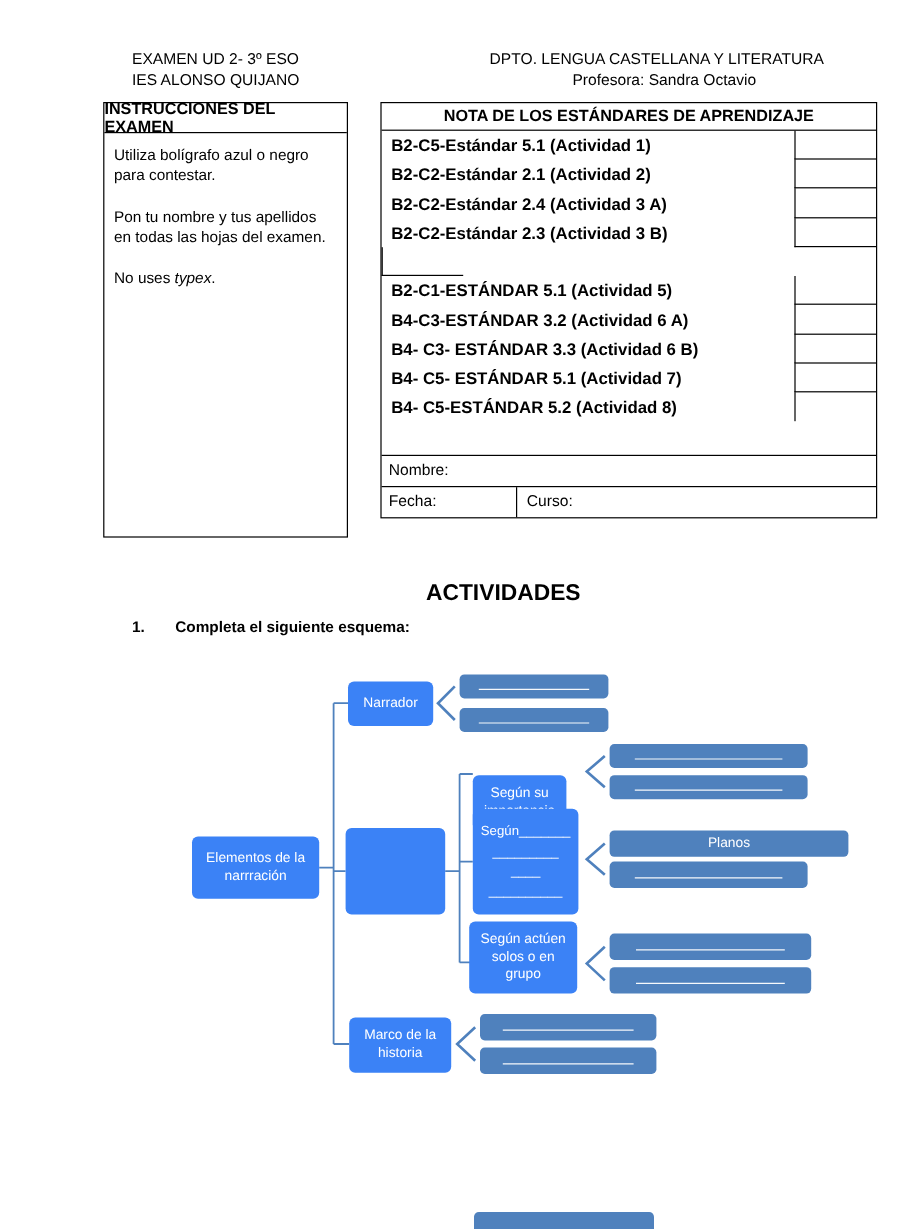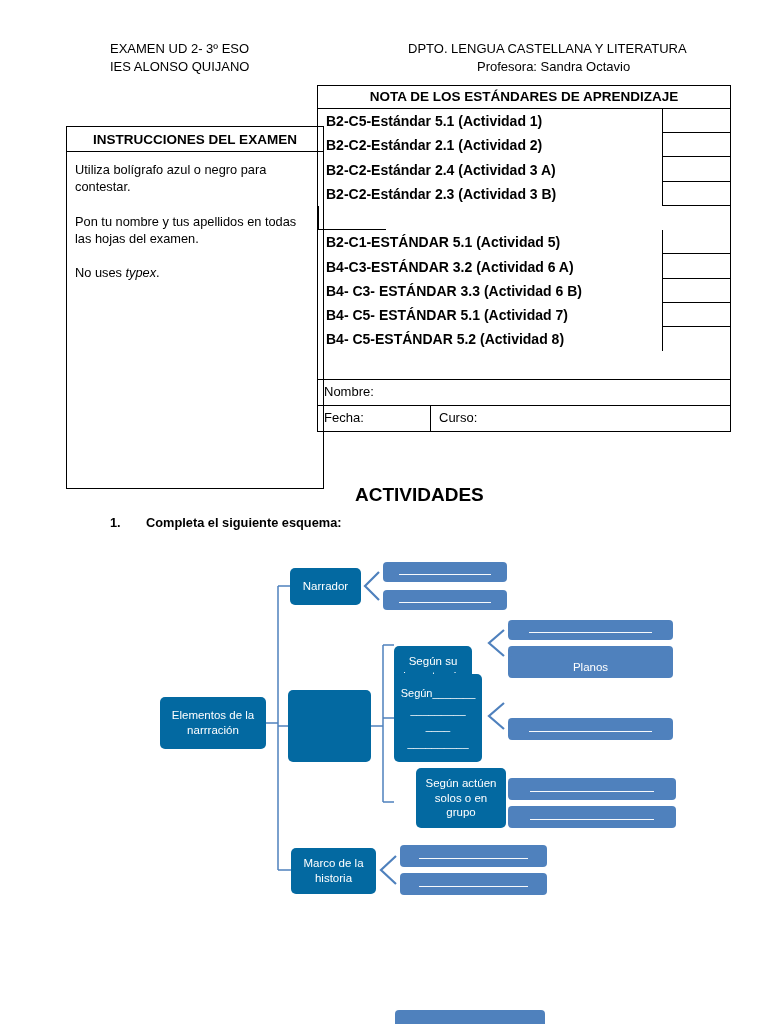--- a/index.html
+++ b/index.html
@@ -4,21 +4,21 @@
 <style>
   * { margin:0; padding:0; box-sizing:border-box; }
   html,body { width:768px; height:1024px; background:#fff; overflow:hidden;
     font-family:"Liberation Sans", sans-serif; color:#000; }
   .abs { position:absolute; }
 
   
   .hdr { font-size:13px; white-space:nowrap; }
 
   
-  .instr-box { left:66px; top:85px; width:258px; height:363px; border:1.5px solid #000;margin-top:41px; }
+  .instr-box { left:86px; top:85px; width:204px; height:363px; border:1.5px solid #000; }
   .instr-title { height:25px; border-bottom:1.5px solid #000; font-weight:bold; font-size:13.5px;
     display:flex; align-items:center; justify-content:center; }
   .instr-body { padding:9px 8px; font-size:12.8px; line-height:1.35; }
   .instr-body p { margin-bottom:17px; }
 
   
   .std-table { left:317px; top:85px; width:414px; height:347px; border:1.5px solid #000; display:flex; flex-direction:column; }
   .std-title { height:25px; border-bottom:1.5px solid #000; font-weight:bold; font-size:13.5px;
     display:flex; align-items:center; justify-content:center; }
   .std-rows { height:266px; display:flex; flex-direction:column; }
@@ -30,21 +30,21 @@
   .std-nombre { height:28px; border-top:1px solid #000; font-size:13px; padding:4px 0 0 6px;margin-top:28px; }
   .std-fc { height:28px; border-top:1px solid #000; display:flex; font-size:13px; }
   .fecha-cell { width:113px; border-right:1px solid #000; padding:4px 0 0 6px; }
   .curso-cell { flex:1; padding:4px 0 0 8px; }
 
   
   .act-heading { font-weight:bold; font-size:19px; }
   .act-item { font-weight:bold; font-size:12.8px; }
 
   
-  .dbox { position:absolute; background:#0369a1; border-radius:5px; color:#fff;
+  .dbox { position:absolute; background:#3b82f6; border-radius:5px; color:#fff;
     display:flex; align-items:center; justify-content:center; text-align:center;
     font-size:11.5px; line-height:1.3; padding:2px 3px; }
   .dbar { position:absolute; background:#4f81bd; border-radius:4px; }
   .dbar .blank { position:absolute; left:13%; right:13%; top:60%;
     border-top:1.6px solid rgba(255,255,255,.95); }
   .dbar.txt { color:#fff; font-size:11.5px; display:flex; align-items:center; justify-content:center; }
   .segun-lines { font-size:11px; line-height:1.5; }
   svg.connectors { position:absolute; left:0; top:0; pointer-events:none; }
 </style>
 </head>
@@ -137,35 +137,35 @@
 <div class="dbox" style="left:291px; top:848px; width:85px; height:46px;">Marco de la historia</div>
 <div class="dbox" style="left:394px; top:646px; width:78px; height:46px;">Según su importancia</div>
 <div class="dbox" style="left:394px; top:674px; width:88px; height:88px;">
   <div class="segun-lines">
     <div>Según_______</div>
     <div>_________</div>
     <div>____</div>
     <div>__________</div>
   </div>
 </div>
-<div class="dbox" style="left:416px; top:768px; width:90px; height:60px;">Según  actúen solos o en grupo</div>
+<div class="dbox" style="left:391px; top:768px; width:90px; height:60px;">Según  actúen solos o en grupo</div>
 
 <div class="dbar" style="left:383px; top:562px; width:124px; height:20px;">
     <div class="blank"></div>
   </div>
 <div class="dbar" style="left:383px; top:590px; width:124px; height:20px;">
     <div class="blank"></div>
   </div>
 <div class="dbar" style="left:508px; top:620px; width:165px; height:20px;">
     <div class="blank"></div>
   </div>
 <div class="dbar" style="left:508px; top:646px; width:165px; height:20px;">
     <div class="blank"></div>
   </div>
-<div class="dbar txt" style="left:508px; top:656px; width:165px; height:22px;text-align:right;">Planos</div>
+<div class="dbar txt" style="left:508px; top:692px; width:199px; height:22px;text-align:right;">Planos</div>
 <div class="dbar" style="left:508px; top:718px; width:165px; height:22px;">
     <div class="blank"></div>
   </div>
 <div class="dbar" style="left:508px; top:778px; width:168px; height:22px;">
     <div class="blank"></div>
   </div>
 <div class="dbar" style="left:508px; top:806px; width:168px; height:22px;">
     <div class="blank"></div>
   </div>
 <div class="dbar" style="left:400px; top:845px; width:147px; height:22px;">

